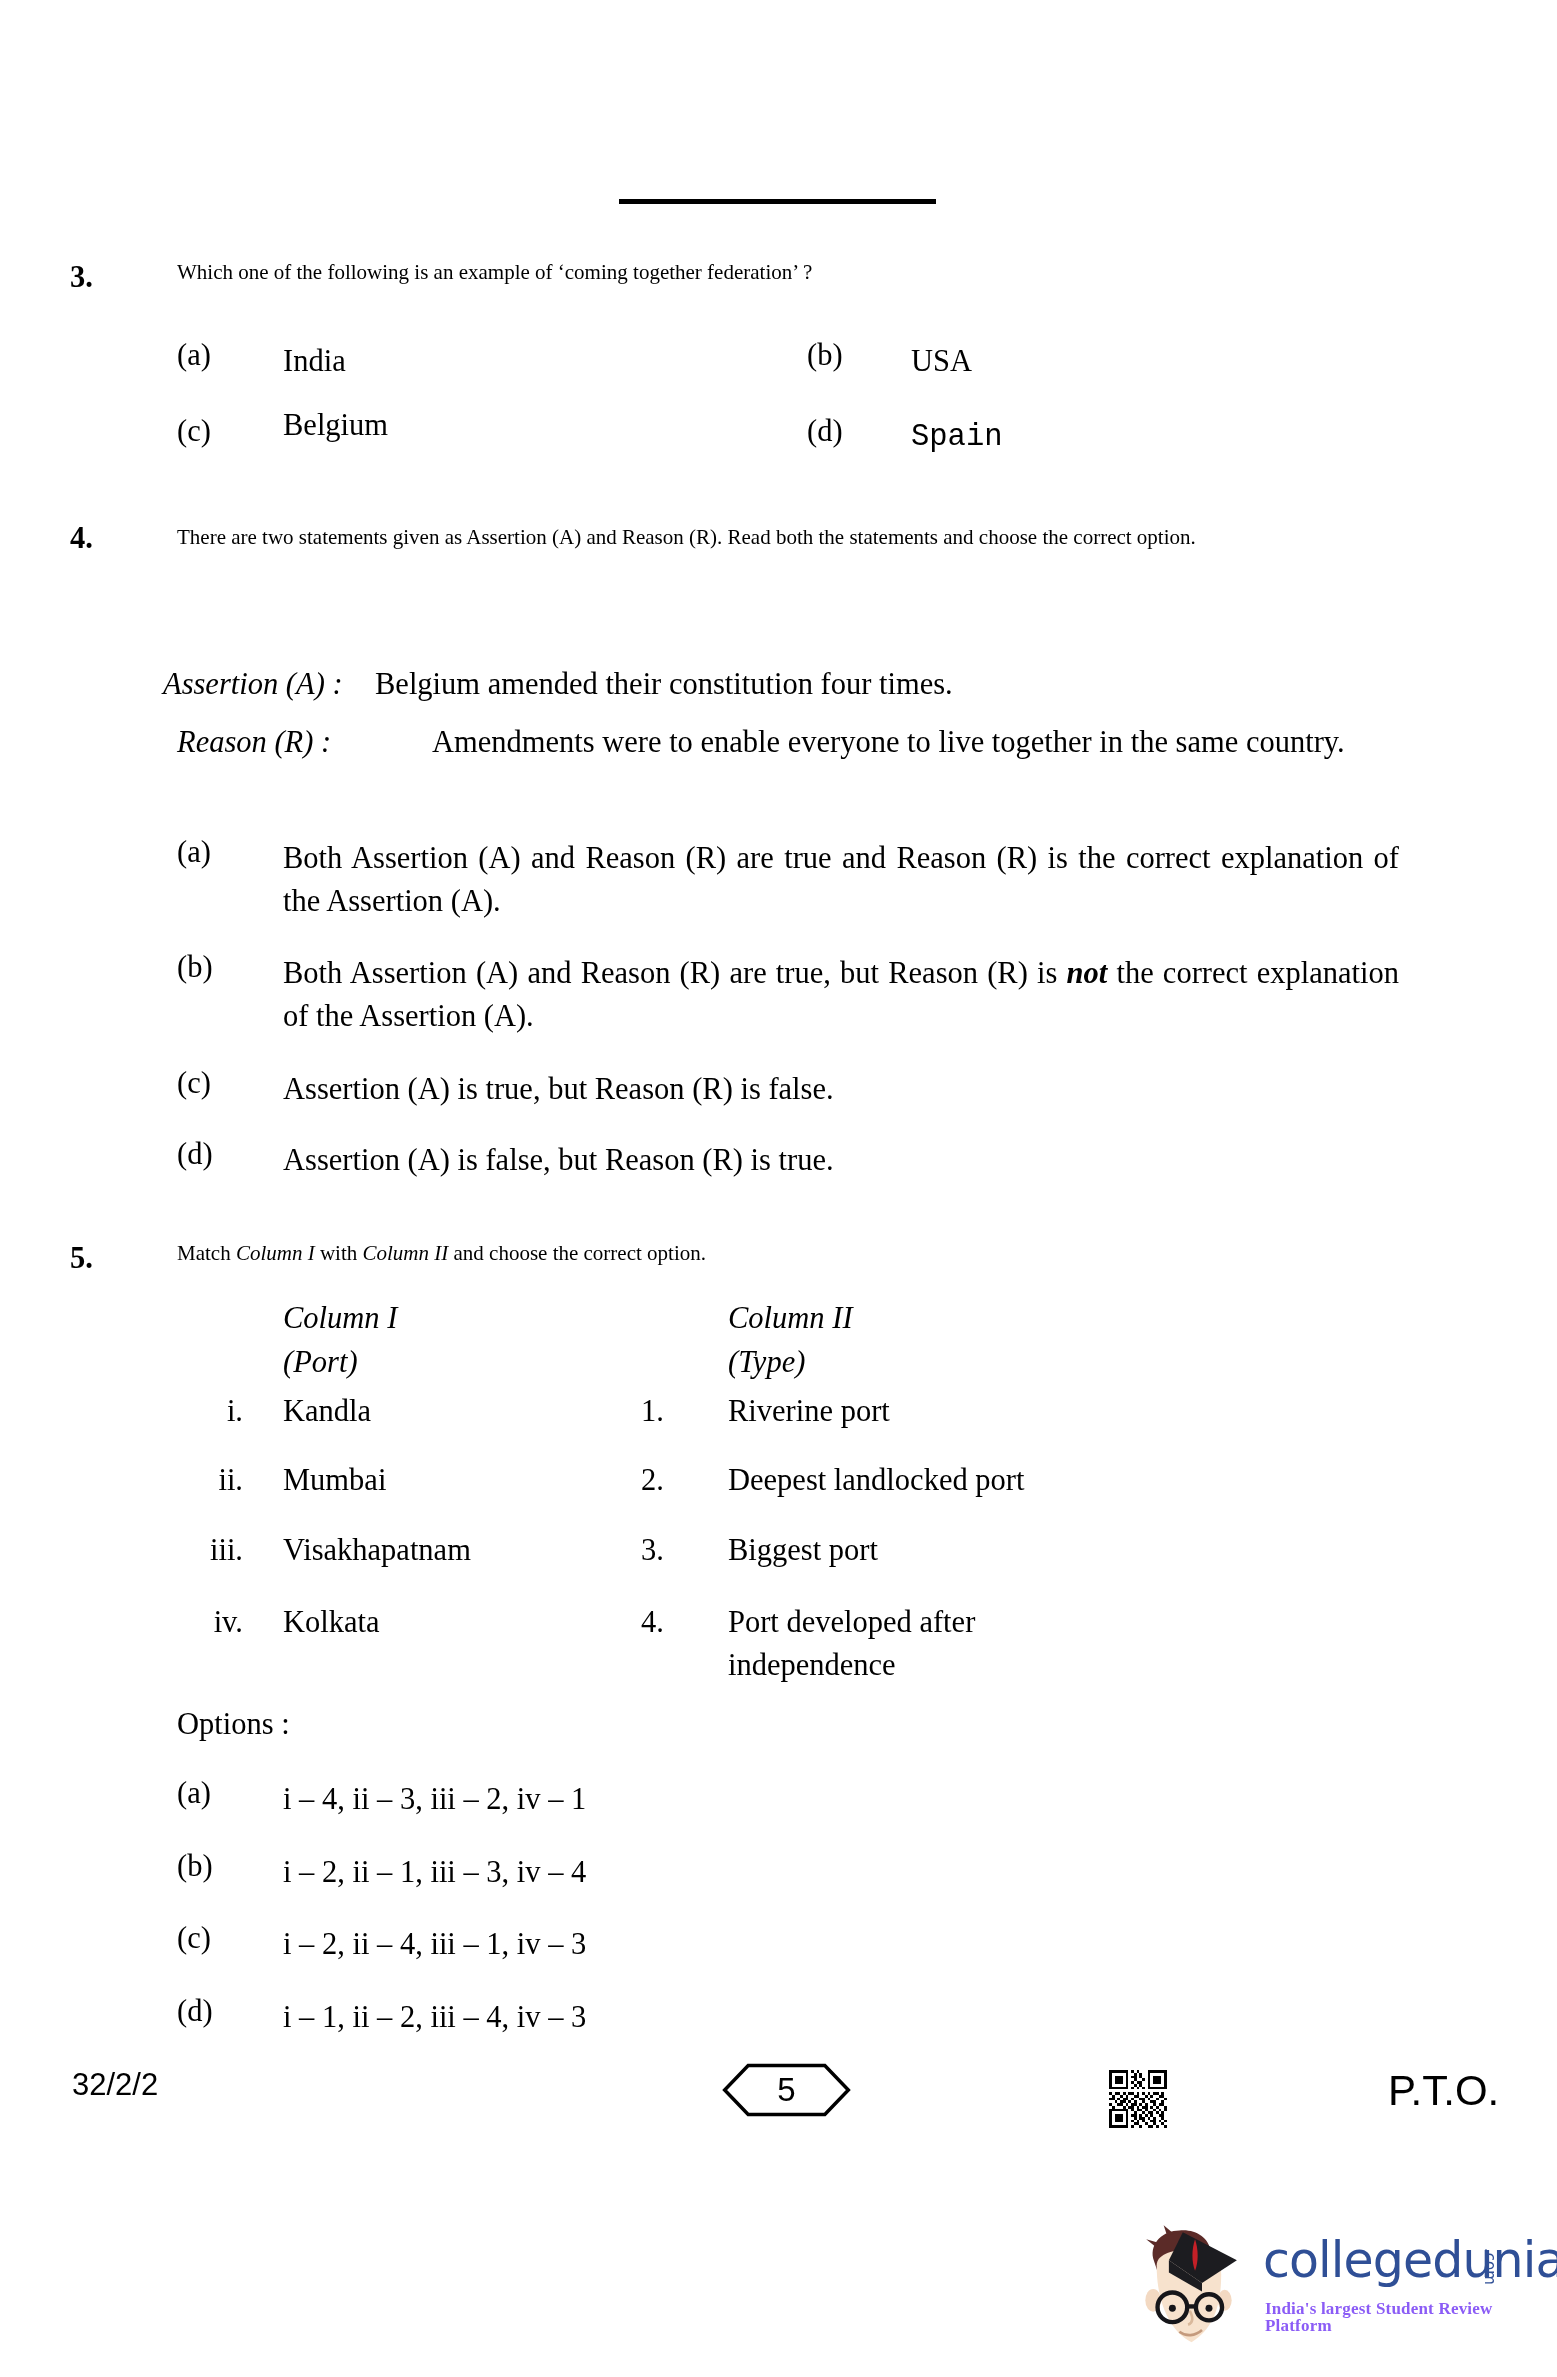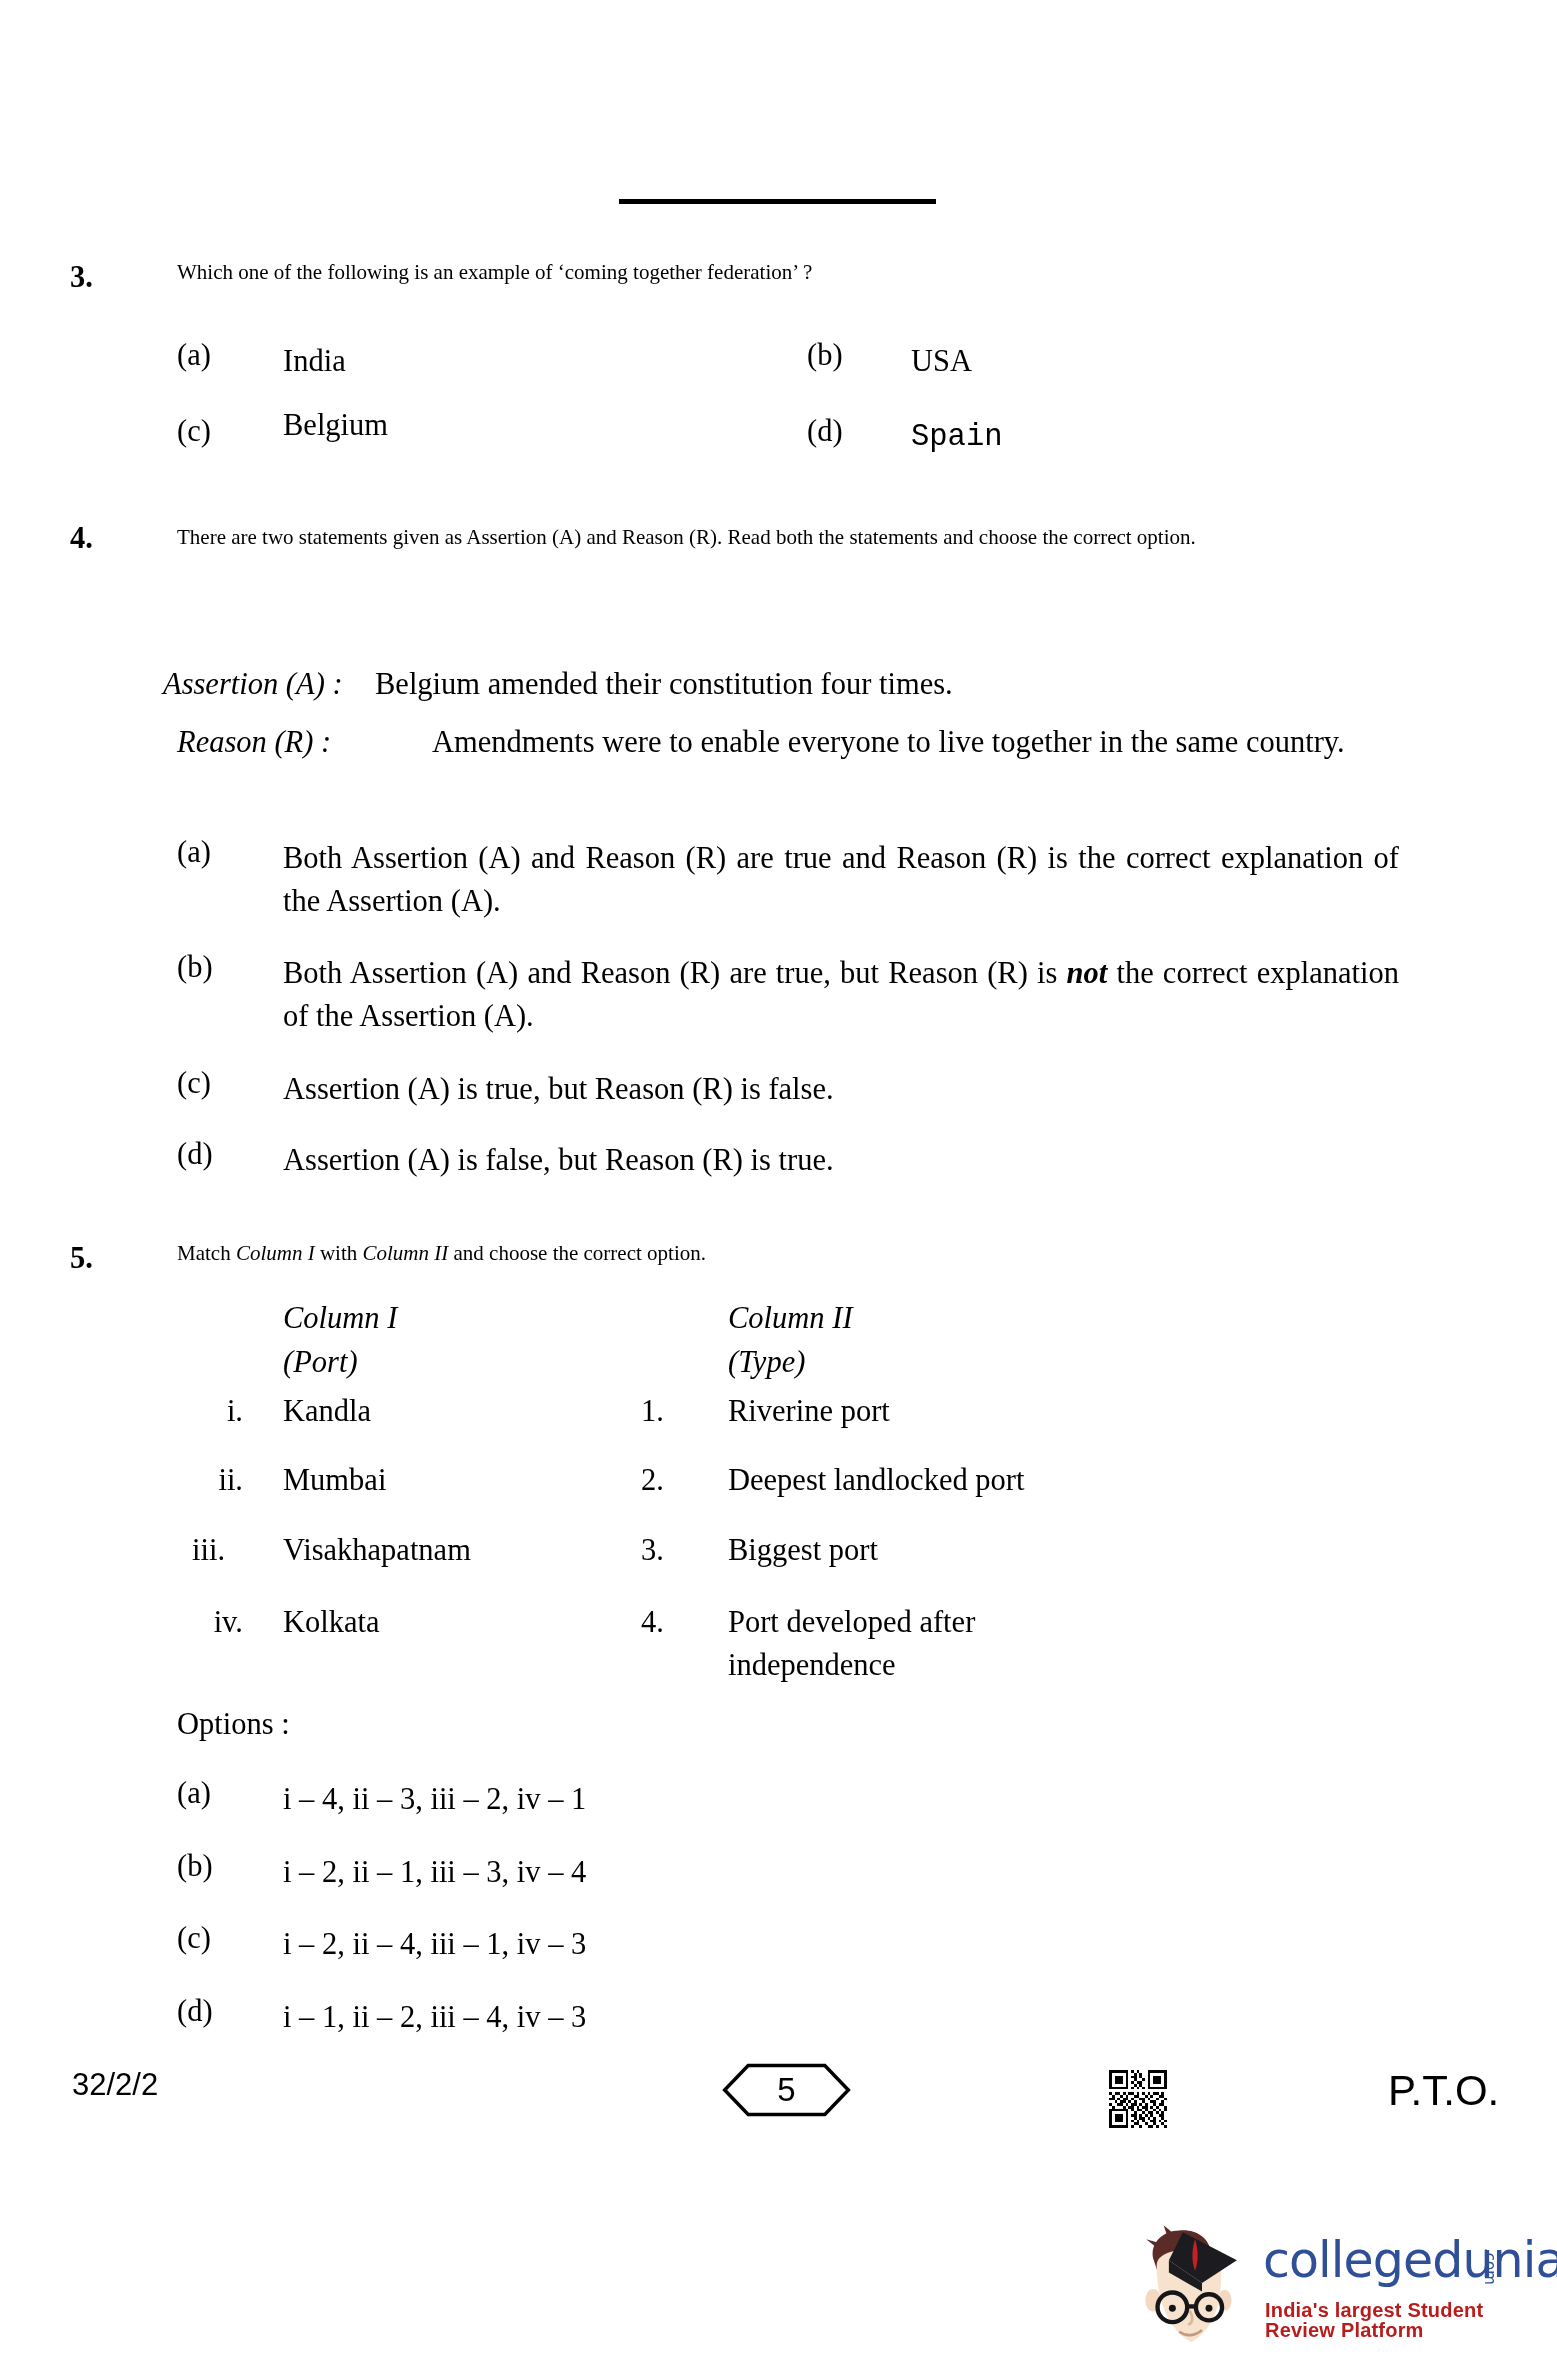--- a/index.html
+++ b/index.html
@@ -162,24 +162,24 @@
     font-size: 15px;
     color: #2f4f96;
     transform: rotate(90deg);
     transform-origin: left top;
     letter-spacing: 0px;
   }
   .cd-tag {
     position: absolute;
     left: 131px;
     top: 80px;
-    font-family: Liberation Sans, sans-serif;
-    font-size: 20px;
+    font-family: Liberation Serif, serif;
+    font-size: 17px;
     font-weight: bold;
-    color: #b91c1c;
+    color: #8b5cf6;
     letter-spacing: 0.2px;
     line-height: 1;
   }
 </style>
 </head>
 <body>
 
 <div class="page">
 
   <div class="top-rule"></div>
@@ -237,21 +237,21 @@
     <div class="opt-text" style="left:199px; top:147px; width:44px; text-align:right;">i.</div>
     <div class="opt-text" style="left:283px; top:147px;">Kandla</div>
     <div class="opt-text" style="left:641px; top:147px;">1.</div>
     <div class="opt-text" style="left:728px; top:147px;">Riverine port</div>
 
     <div class="opt-text" style="left:199px; top:216px; width:44px; text-align:right;">ii.</div>
     <div class="opt-text" style="left:283px; top:216px;">Mumbai</div>
     <div class="opt-text" style="left:641px; top:216px;">2.</div>
     <div class="opt-text" style="left:728px; top:216px;">Deepest landlocked port</div>
 
-    <div class="opt-text" style="left:192px; top:286px; width:51px; text-align:left;">iii.</div>
+    <div class="opt-text" style="left:192px; top:286px; width:51px; text-align:right;">iii.</div>
     <div class="opt-text" style="left:283px; top:286px;">Visakhapatnam</div>
     <div class="opt-text" style="left:641px; top:286px;">3.</div>
     <div class="opt-text" style="left:728px; top:286px;">Biggest port</div>
 
     <div class="opt-text" style="left:192px; top:358px; width:51px; text-align:right;">iv.</div>
     <div class="opt-text" style="left:283px; top:358px;">Kolkata</div>
     <div class="opt-text" style="left:641px; top:358px;">4.</div>
     <div class="opt-text" style="left:728px; top:358px; width:349px;">Port developed after independence</div>
 
     <div class="opt-text" style="left:177px; top:460px;">Options :</div>

